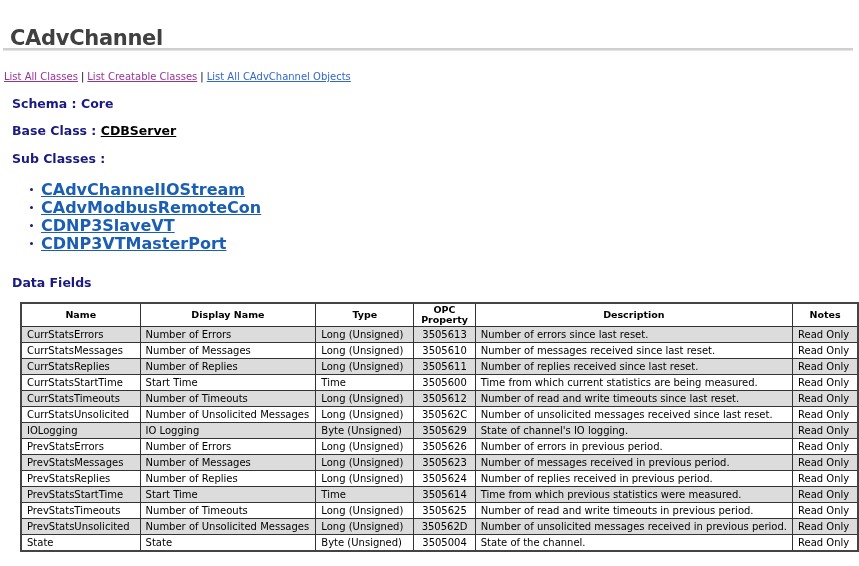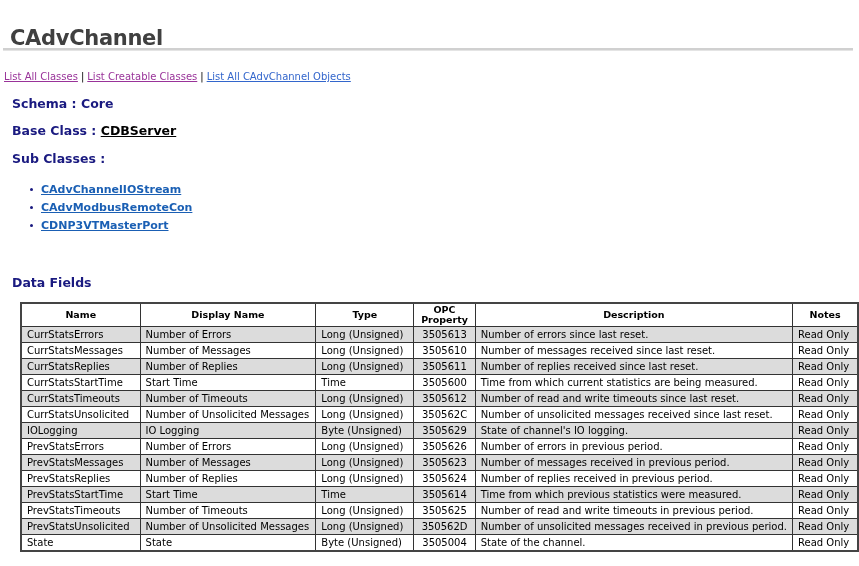--- a/index.html
+++ b/index.html
@@ -31,21 +31,21 @@
     position: absolute; left: 12px;
     font-size: 12.5px; font-weight: bold; color: #1a1a80;
     white-space: nowrap;
   }
   .section-h a { color: #000000; text-decoration: underline; cursor: pointer; }
   .sublist {
     position: absolute; left: 30px; top: 180px;
     margin: 0; padding: 0; list-style: none;
   }
   .sublist li {
-    height: 18px; font-size: 11px; font-weight: bold;
+    height: 18px; font-size: 16px; font-weight: bold;
     display: flex; align-items: center; white-space: nowrap;
   }
   .sublist .bullet {
     display: inline-block; width: 3px; height: 3px; border-radius: 50%;
     background: #1a1a80; margin-right: 8px;
   }
   .sublist a { color: #1a5fb4; text-decoration: underline; cursor: pointer; }
 
   table.fields {
     position: absolute; left: 20px; top: 302px;
@@ -89,20 +89,24 @@
 <div class="section-h" style="top:151px;">Sub Classes :</div>
 
 <ul class="sublist">
   <li>
       <span class="bullet"></span>
       <a>CAdvChannelIOStream</a>
     </li>
   <li>
       <span class="bullet"></span>
       <a>CAdvModbusRemoteCon</a>
+    </li>
+  <li>
+      <span class="bullet"></span>
+      <a>CDNP3SlaveVT</a>
     </li>
   <li>
       <span class="bullet"></span>
       <a>CDNP3VTMasterPort</a>
     </li>
 </ul>
 
 <div class="section-h" style="top:275px;">Data Fields</div>
 
 <table class="fields">

